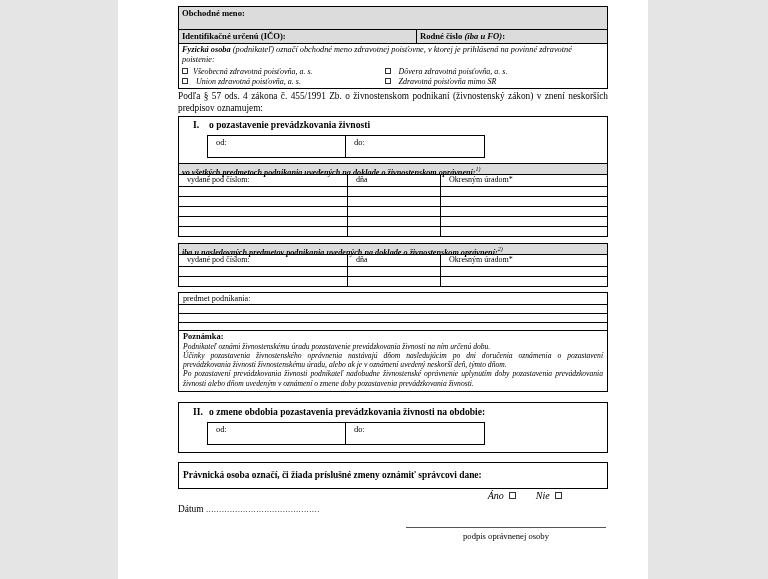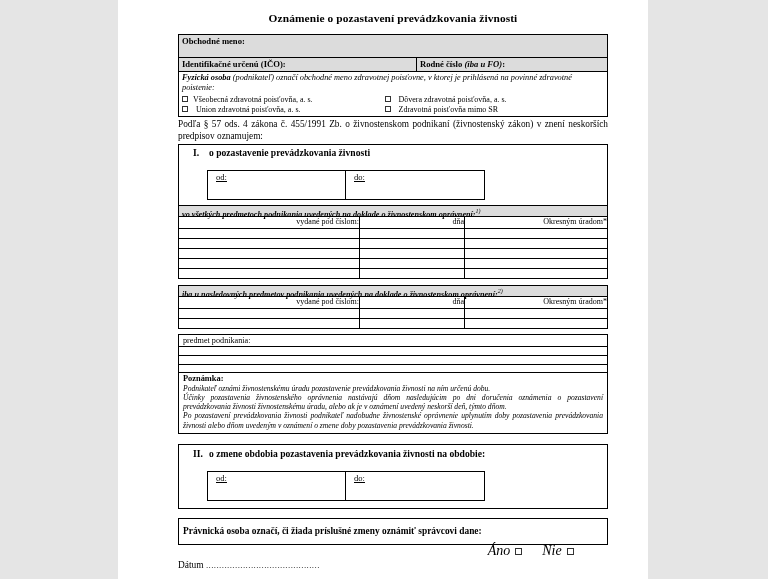--- a/index.html
+++ b/index.html
@@ -94,20 +94,21 @@
   .ins-intro b { font-style: italic; }
   .ins-grid {
     display: flex;
     margin-top: 1px;
   }
   .ins-col { width: 50%; }
   .ins-opt {
     display: flex;
     align-items: center;
     height: 10px;
+    font-style: italic;
     font-size: 8px;
   }
   .cbox {
     width: 6px;
     height: 6px;
     border: 1px solid #333;
     box-sizing: border-box;
     margin-right: 5px;
     background: #fff;
     flex: none;
@@ -131,26 +132,25 @@
   }
   .sec-title {
     font-weight: bold;
     font-size: 9.6px;
     padding-left: 14px;
     line-height: 12px;
   }
   .sec-title .rn { display: inline-block; width: 16px; }
   .od-do {
     display: flex;
-    margin: 11px 0 2px 28px;
+    margin: 4px 0 2px 28px;
     width: 278px;
     border: 1px solid #000;
     box-sizing: border-box;
-    height: 30px;
-    text-decoration: underline;
+    height: 23px;
   }
   .od-do .f {
     width: 50%;
     font-size: 8.6px;
     padding: 0 0 0 8px;
     line-height: 12px;
     box-sizing: border-box;
   }
   .od-do .f.first { border-right: 1px solid #000; }
 
@@ -170,24 +170,23 @@
 
   table.grid {
     border-collapse: collapse;
     width: 100%;
     table-layout: fixed;
   }
   table.grid td {
     border: 1px solid #000;
     height: 9px;
     font-size: 8px;
-    padding: 0 0 0 20px;
+    padding: 0 0 0 8px;
     line-height: 9px;
     vertical-align: top;
-    text-align: right;
   }
   table.grid td.c1 { width: 160px; }
   table.grid td.c2 { width: 84px; }
   table.grid tr.hdr td { height: 11px; line-height: 10.5px; }
 
   
   .pp-head {
     border: 1px solid #000;
     border-bottom: none;
     box-sizing: border-box;
@@ -243,21 +242,21 @@
   }
   #pravnicka .lbl {
     font-weight: bold;
     font-size: 9.4px;
     line-height: 12px;
   }
   #pravnicka .opt {
     display: flex;
     align-items: center;
     font-style: italic;
-    font-size: 14px;
+    font-size: 10px;
     margin-left: 6px;
     margin-top: 40px;
   }
   #pravnicka .opt .cbox { margin-left: 5px; margin-right: 0; width: 7px; height: 7px; }
   #pravnicka .opt.nie { margin-left: 20px; }
 
   
   #footer { margin-top: 14px; position: relative; height: 50px; }
   #datum {
     font-size: 9.4px;
@@ -280,21 +279,20 @@
     margin-bottom: 2px;
   }
   #sig .cap { font-size: 8.6px; line-height: 11px; }
 </style>
 </head>
 <body>
 
 <div id="page">
   <div id="sheet">
 
-    <div class="doc-title">Oznámenie o pozastavení prevádzkovania živnosti</div>
 
     <div id="block-ident">
       <div id="row-obchodne" class="shade hdr-cell">
         <span>Obchodné meno:</span>
       </div>
       <div id="row-ico">
         <div id="cell-ico" class="shade hdr-cell">
           <span>Identifikačné určenú (IČO):</span>
         </div>
         <div id="cell-rodne" class="shade hdr-cell">

